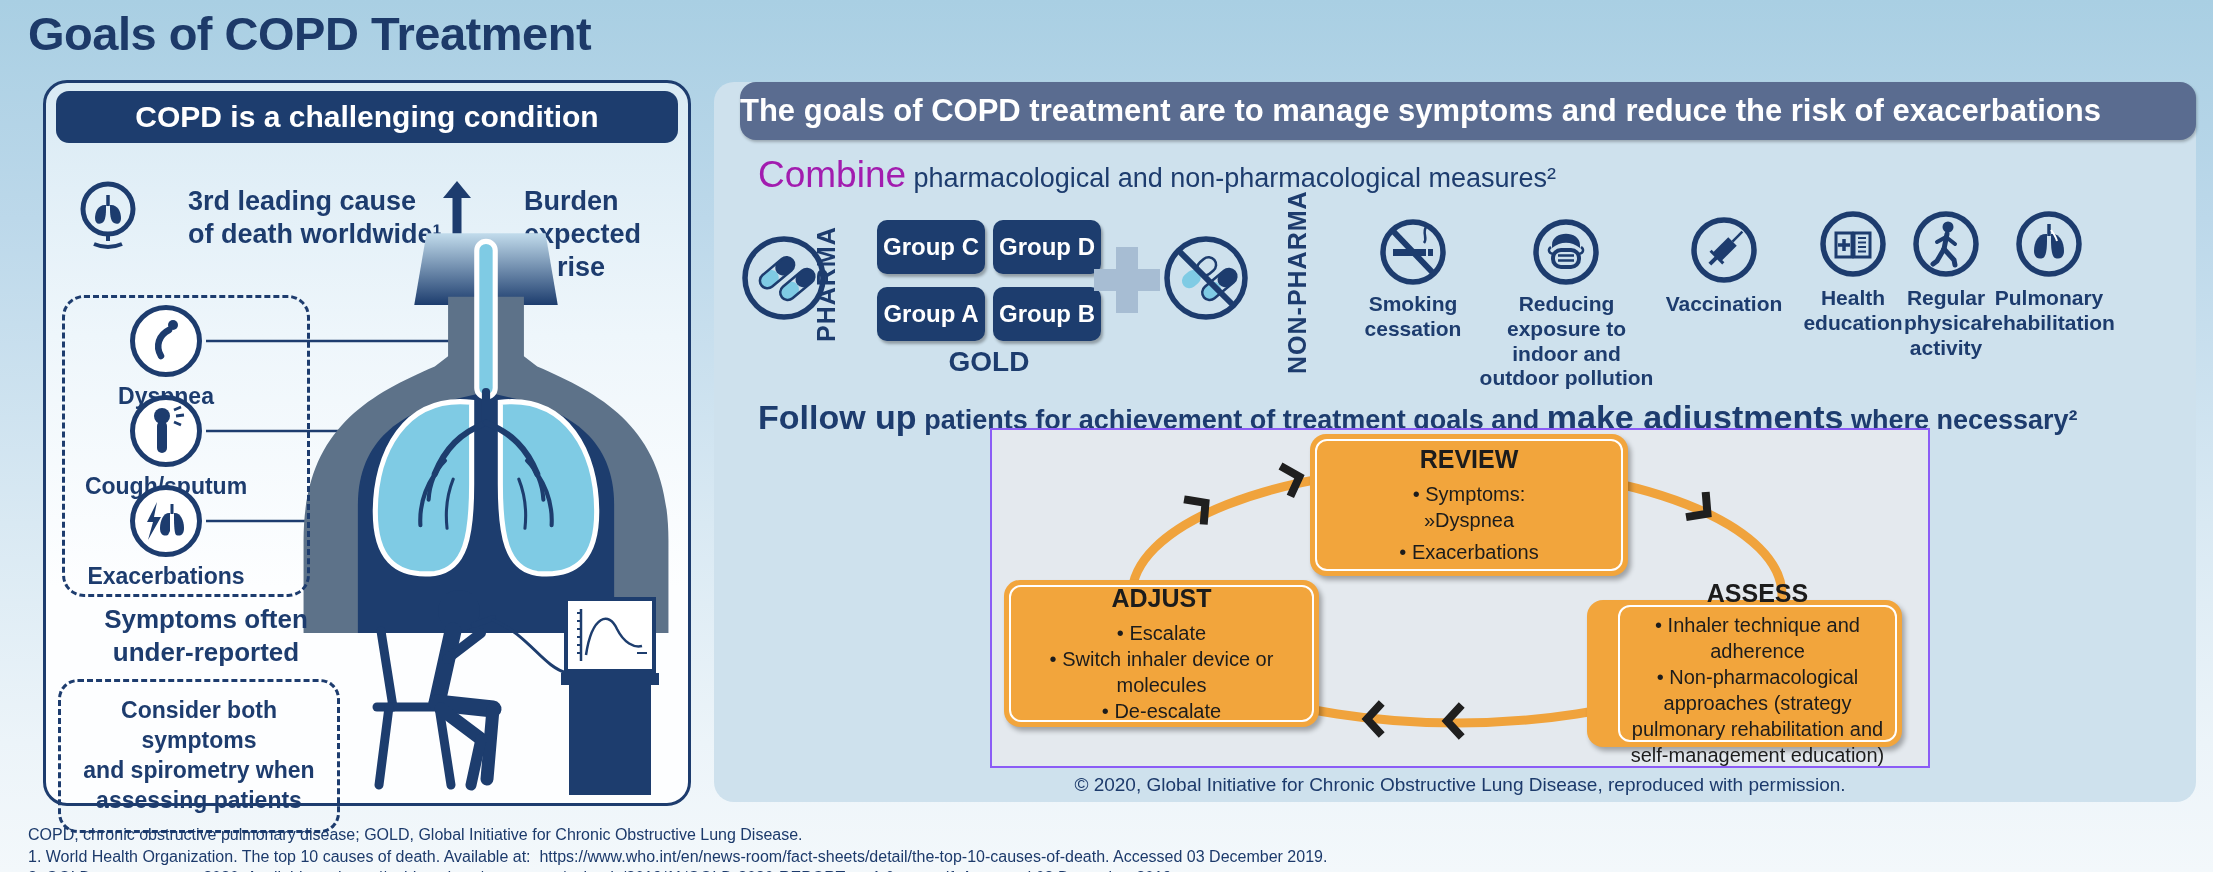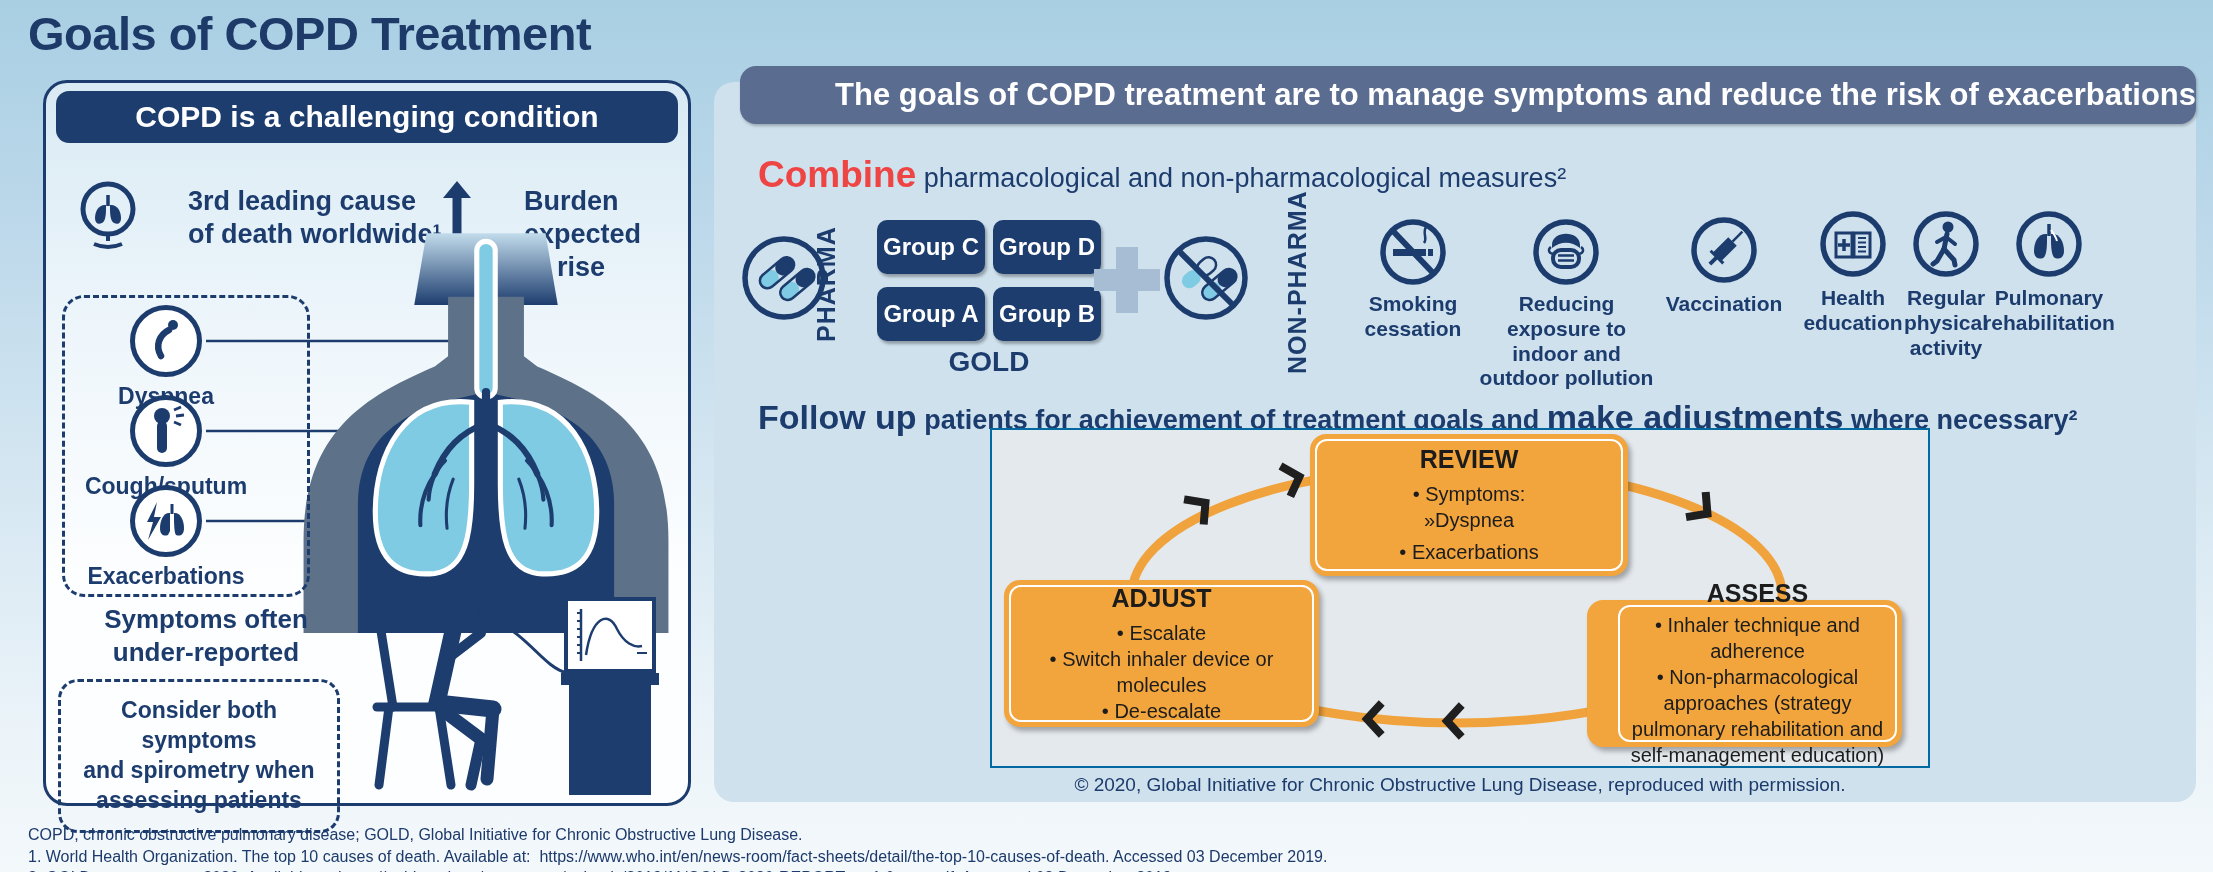--- a/index.html
+++ b/index.html
@@ -22,40 +22,40 @@
   .stat-text{font-size:27px;font-weight:bold;line-height:1.22;margin-left:40px;}
   .dashed-box{border:3px dashed #1d3c6e;border-radius:22px;box-sizing:border-box;}
   .sym-circle{width:72px;height:72px;border:5px solid #1d3c6e;border-radius:50%;background:#fff;box-sizing:border-box;}
   .sym-label{width:208px;text-align:center;font-size:23px;font-weight:bold;}
   .big-note{font-size:26px;font-weight:bold;text-align:center;line-height:1.25;}
   .consider-box{border:3px dashed #1d3c6e;border-radius:20px;box-sizing:border-box;
     font-size:23px;font-weight:bold;text-align:center;line-height:1.3;padding:14px 6px;}
 
   
   .right-bg{left:714px;top:82px;width:1482px;height:720px;background:#cee1ed;border-radius:20px;}
-  .right-header{left:740px;top:66px;width:1456px;height:58px;background:#5a6c90;border-radius:16px;
-    color:#fff;font-size:31px;font-weight:bold;text-align:right;line-height:58px;box-shadow:1px 2px 3px rgba(0,0,0,0.25);}
+  .right-header{left:740px;top:82px;width:1456px;height:58px;background:#5a6c90;border-radius:16px;
+    color:#fff;font-size:31px;font-weight:bold;text-align:left;line-height:58px;box-shadow:1px 2px 3px rgba(0,0,0,0.25);}
   .combine-line{left:758px;top:154px;white-space:nowrap;}
-  .lead-bold{font-size:37px;font-weight:bold;color:#ef4444;}
+  .lead-bold{font-size:37px;font-weight:normal;color:#a21caf;}
   .lead-rest{font-size:27px;font-weight:normal;color:#1d3c6e;}
   .vert{writing-mode:vertical-rl;transform:rotate(180deg);font-size:25px;font-weight:bold;
     letter-spacing:1px;color:#1d3c6e;text-align:center;}
   .group-box{width:108px;height:54px;background:#1d3d6e;border-radius:10px;color:#fff;
     font-size:24px;font-weight:bold;text-align:center;line-height:54px;box-shadow:2px 3px 3px rgba(0,0,0,0.3);}
   .gold-label{width:224px;text-align:center;font-size:28px;font-weight:bold;}
   .plus-sign{width:66px;height:66px;}
   .plus-sign:before{content:"";position:absolute;left:22px;top:0;width:22px;height:66px;background:#a7bdd3;}
   .plus-sign:after{content:"";position:absolute;left:0;top:22px;width:66px;height:22px;background:#a7bdd3;}
   .np-label{text-align:center;font-size:21px;font-weight:bold;line-height:1.18;}
   .follow-line{left:758px;top:390px;white-space:nowrap;margin-top:8px;}
   .fl-bold{font-size:34px;font-weight:bold;}
   .fl-rest{font-size:27px;font-weight:bold;}
 
   
-  .cycle-wrap{left:990px;top:428px;width:940px;height:340px;background:#e4e9ee;border:2px solid #0369a1;box-sizing:border-box;}
+  .cycle-wrap{left:990px;top:428px;width:940px;height:340px;background:#e4e9ee;border:2px solid #8b5cf6;box-sizing:border-box;}
   .cycle-box{background:#f2a53c;border-radius:16px;padding:5px;box-shadow:3px 4px 5px rgba(0,0,0,0.3);box-sizing:border-box;}
   .cycle-inner{border:2.5px solid #ffffff;border-radius:12px;width:100%;height:100%;box-sizing:border-box;
     display:flex;flex-direction:column;align-items:center;justify-content:center;color:#1c1c1c;}
   .cycle-title{font-size:25px;font-weight:bold;margin-bottom:7px;}
   .cycle-line{font-size:20px;text-align:center;line-height:1.3;}
   .copyright{left:990px;top:774px;width:940px;text-align:center;font-size:19px;color:#1c3a6b;}
 
   .footer-line{font-size:16px;color:#1c3a6b;line-height:1.35;white-space:pre;}
 </style>
 </head>

